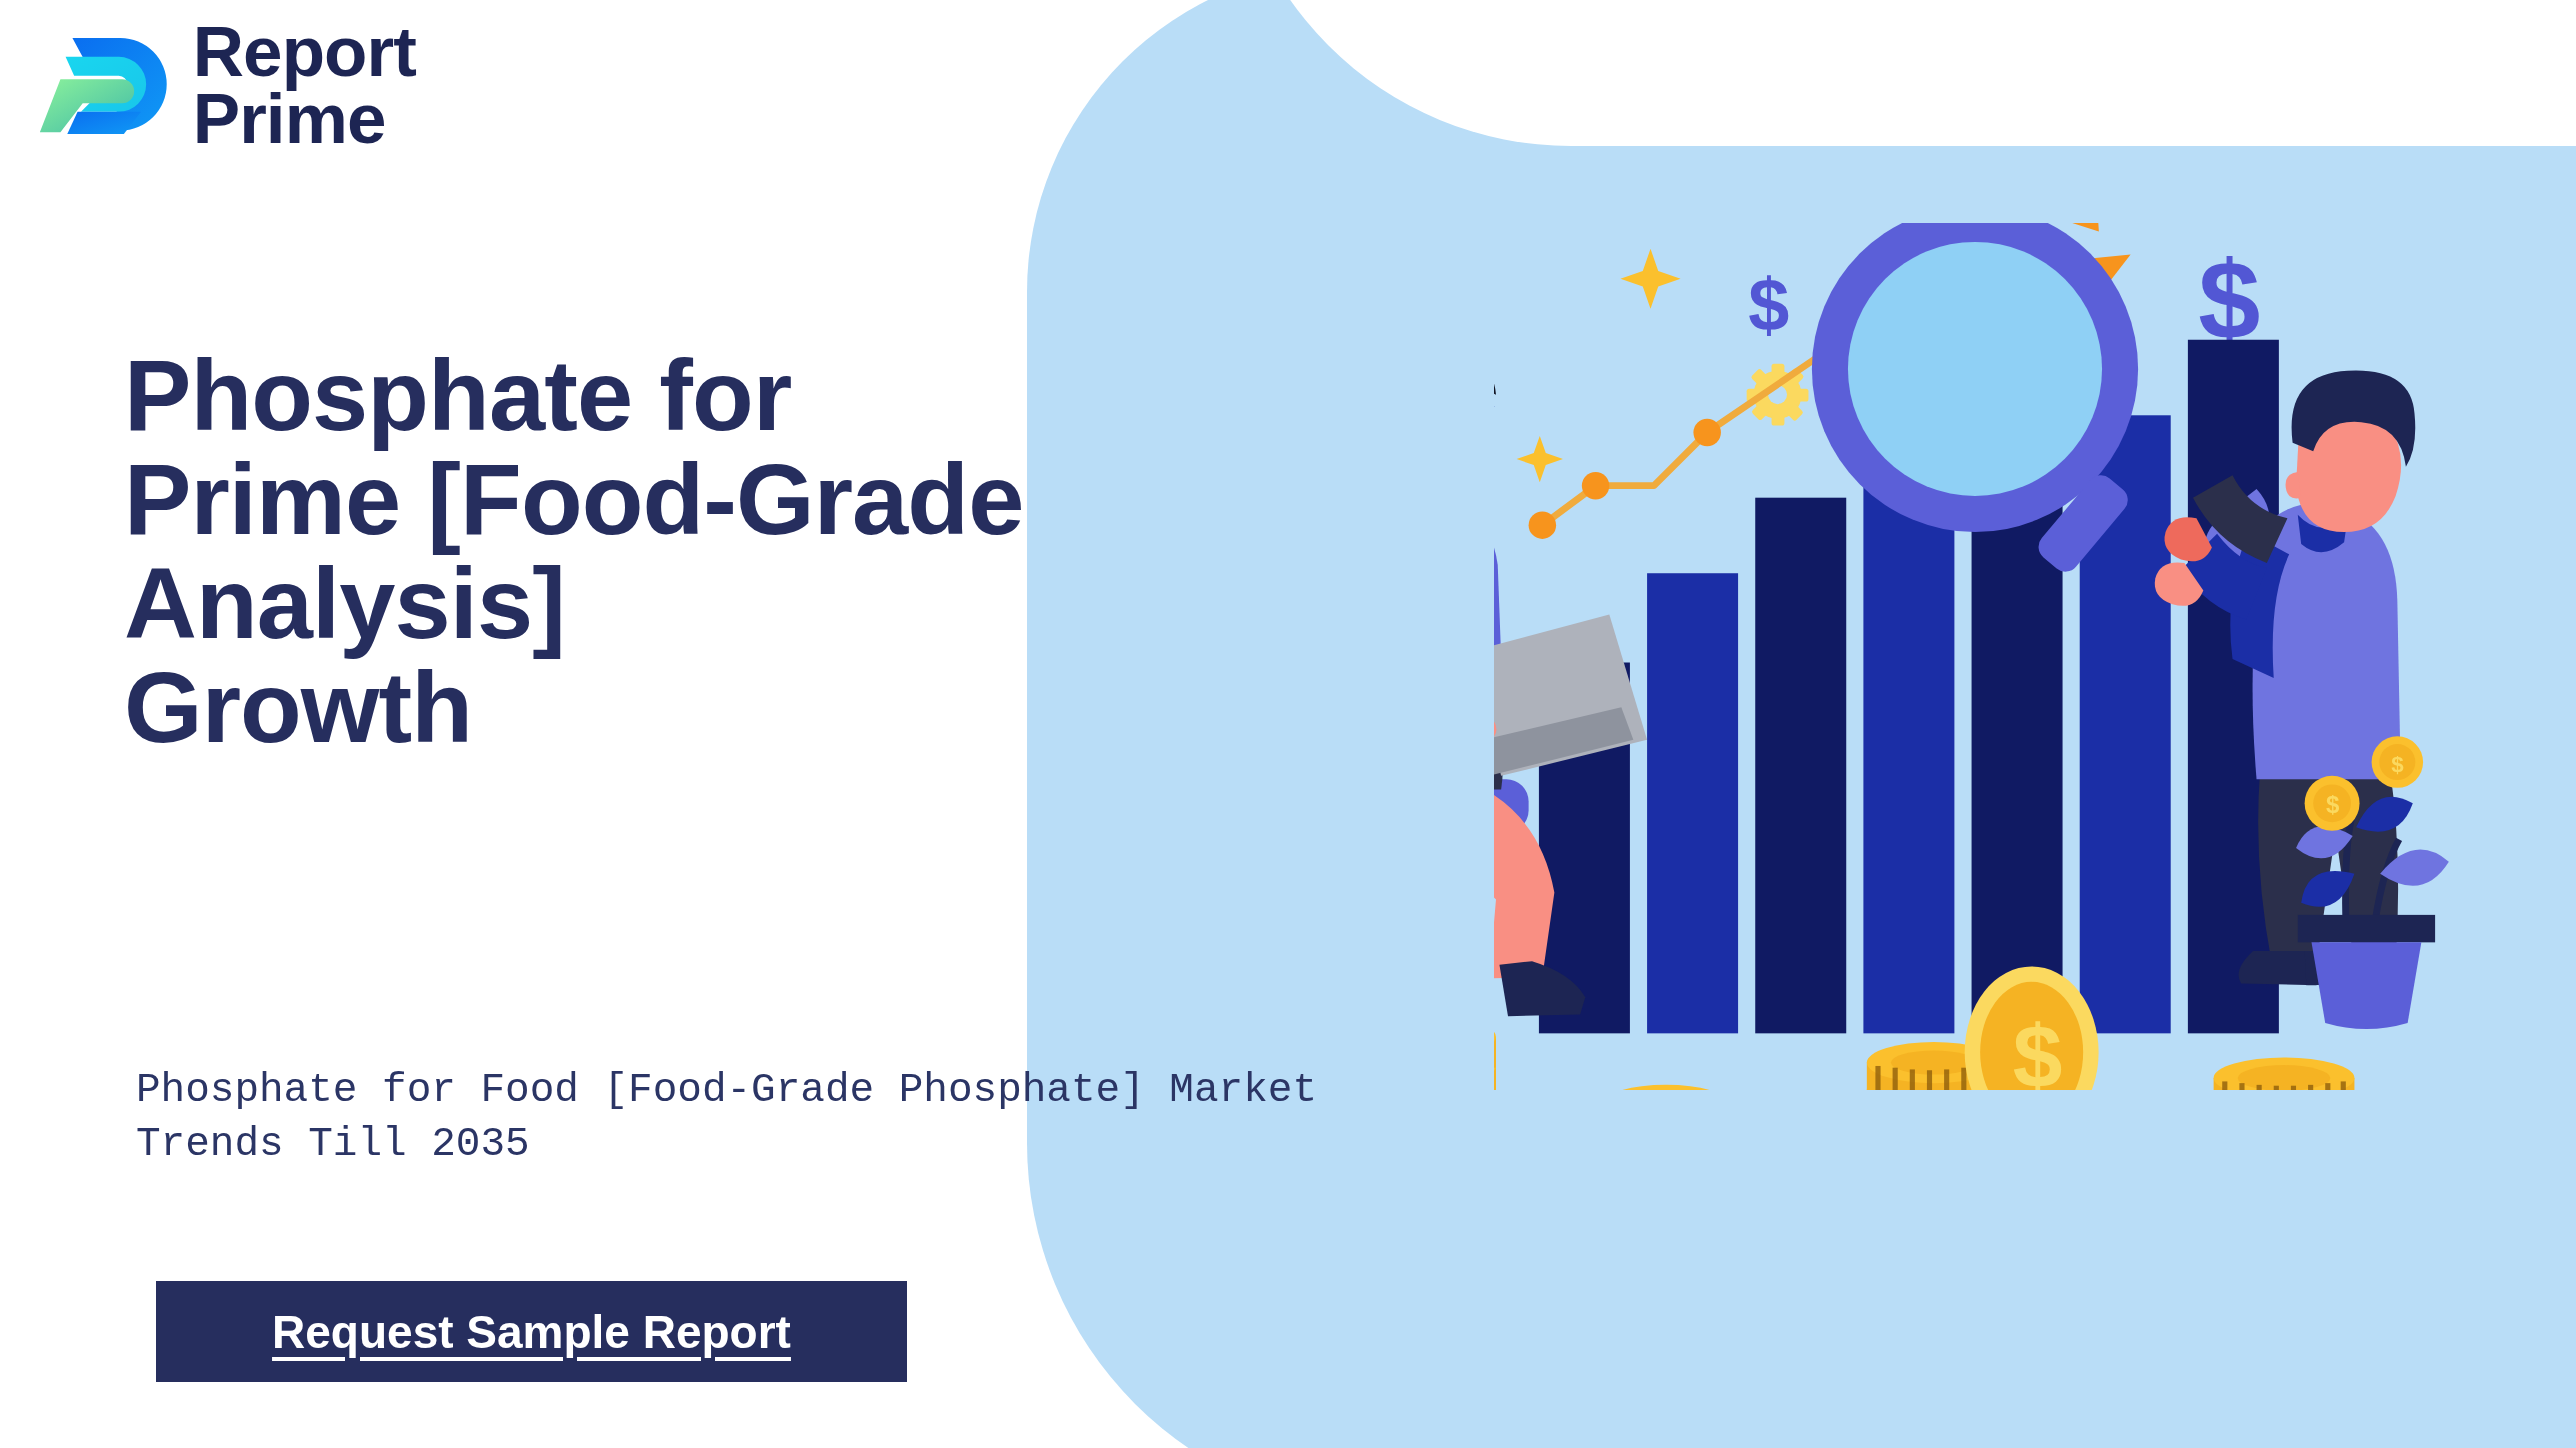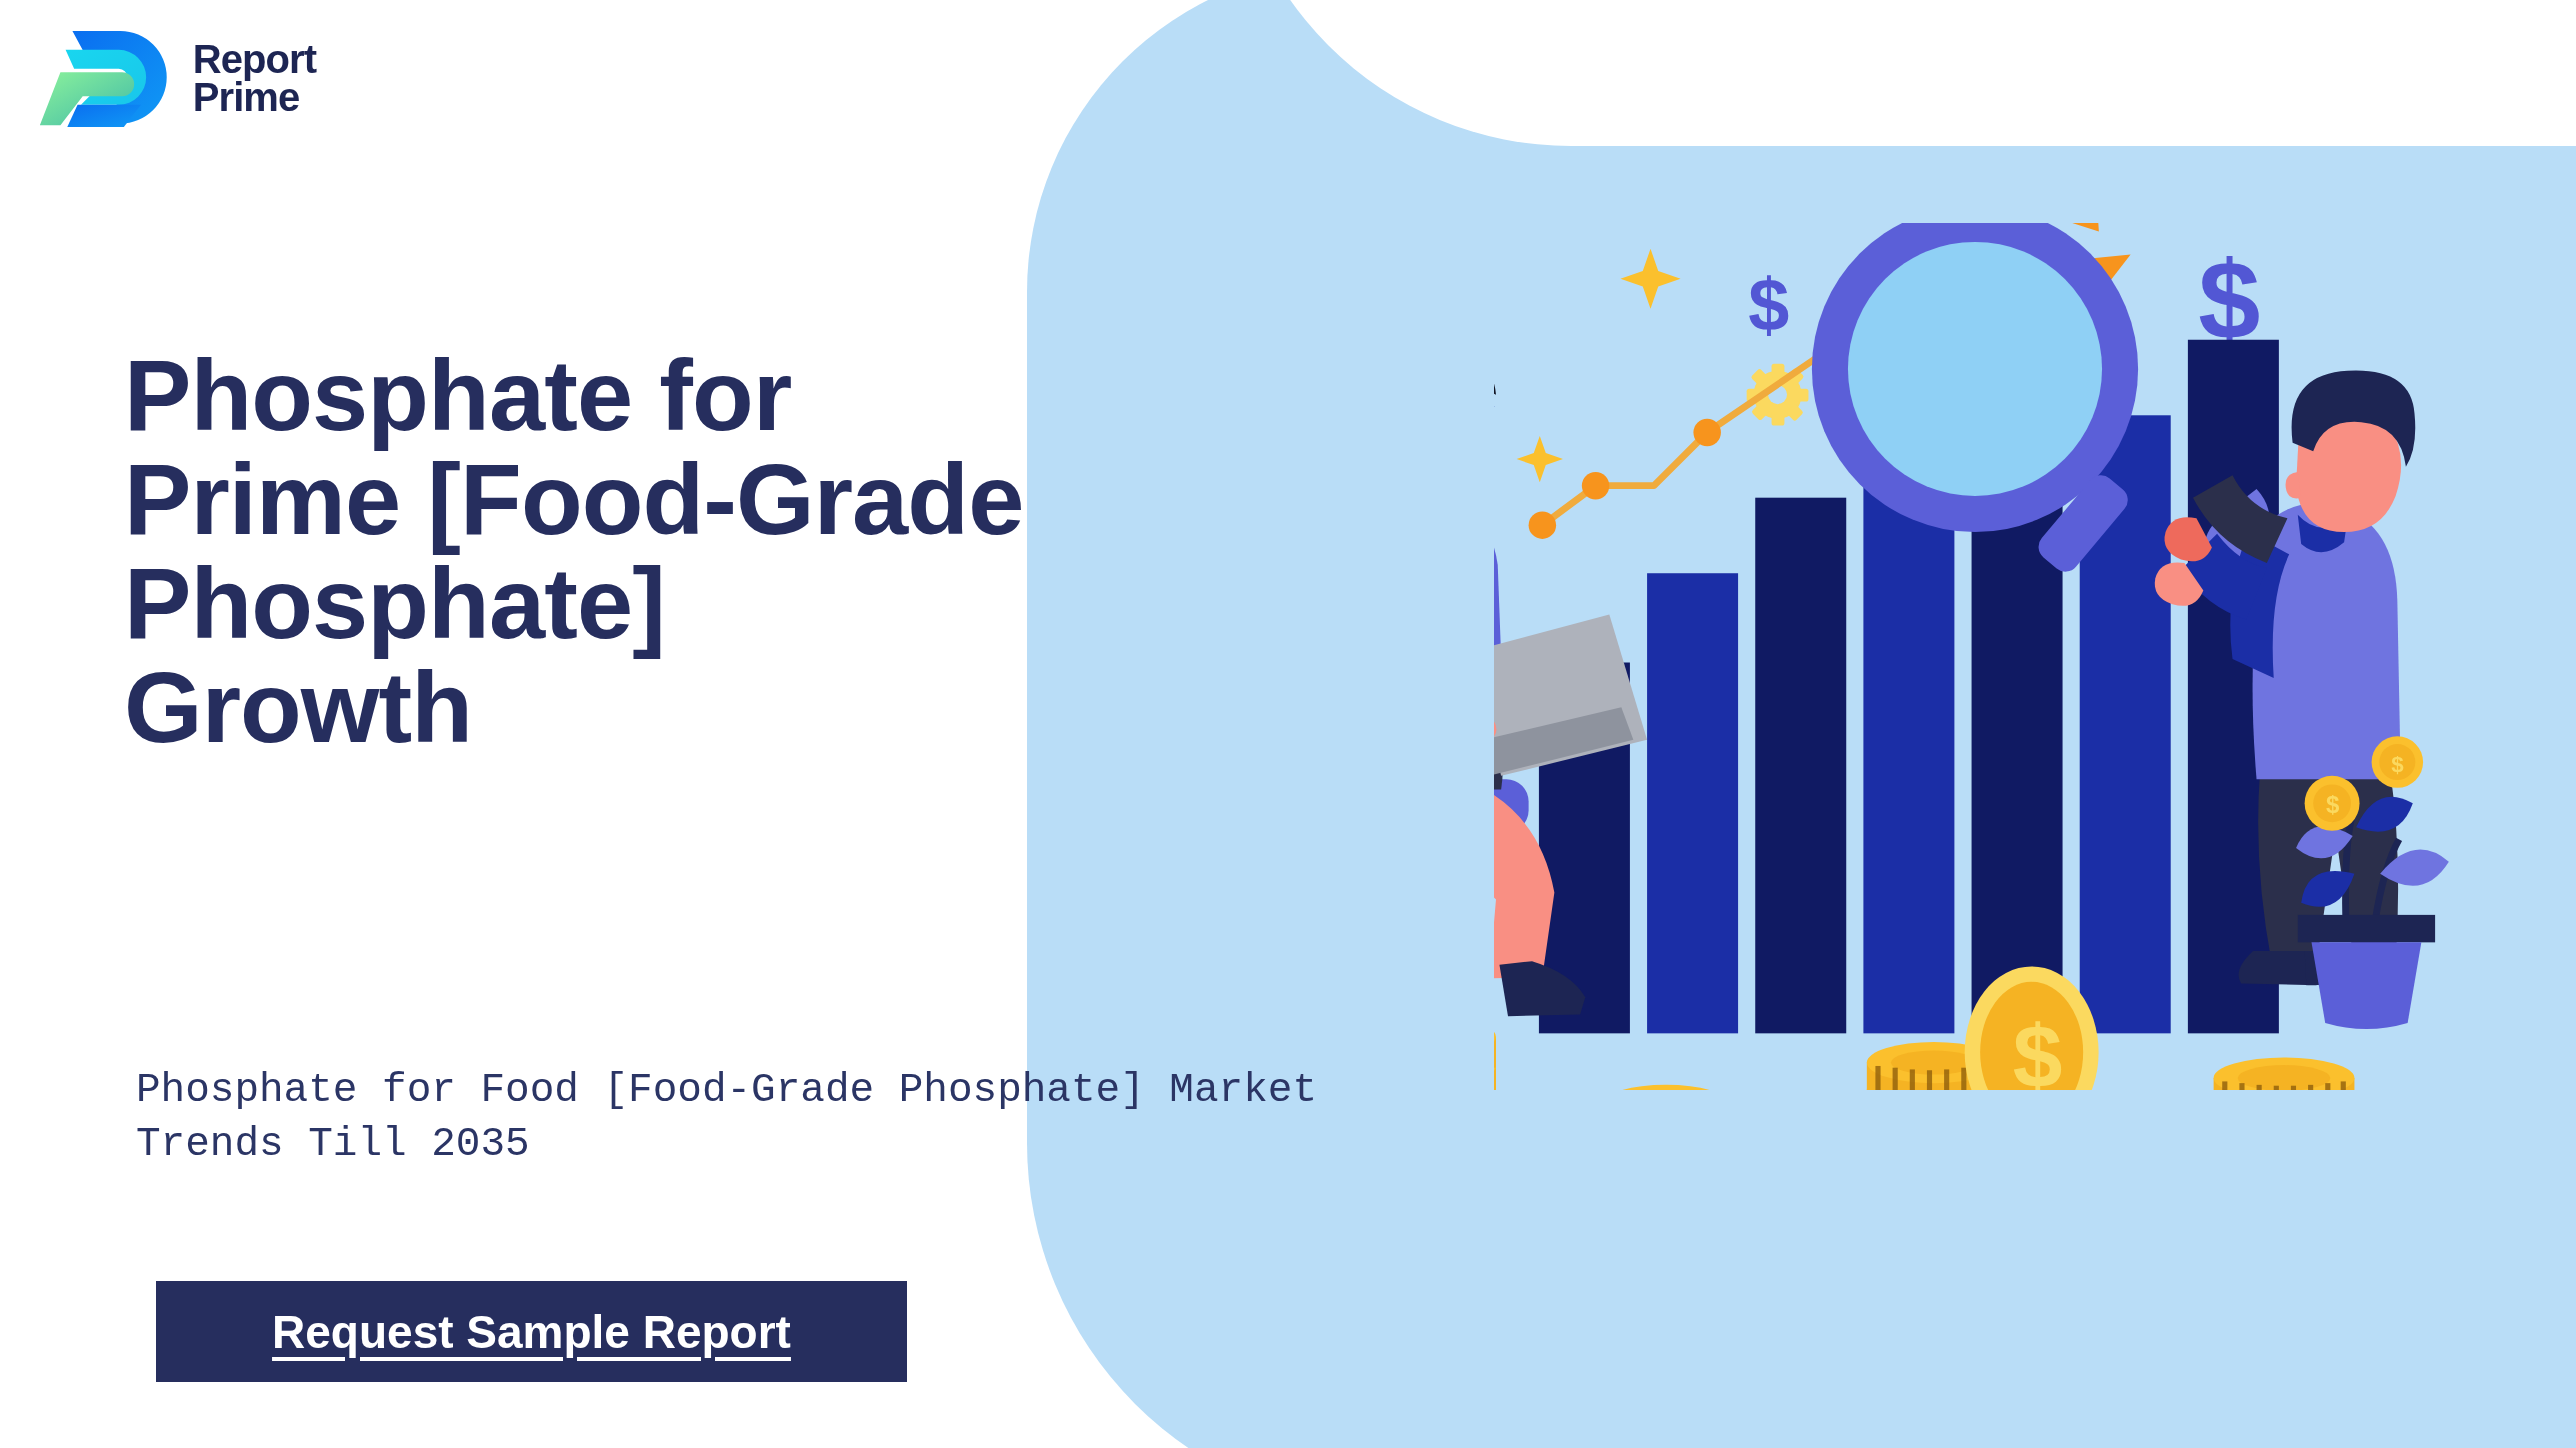--- a/index.html
+++ b/index.html
@@ -28,21 +28,21 @@
     background:#ffffff;
     border-radius:0 0 0 343px;
     z-index:1;
   }
 
   
   .logo{position:absolute;left:31px;top:19px;z-index:6;display:flex;align-items:center;gap:13.7px;}
   .logo-mark{width:148px;height:120px;display:block;}
   .logo-word{
     color:#1d2553;
-    font-size:40px;
+    font-size:71px;
     font-weight:bold;
     line-height:0.94;
     letter-spacing:-0.9px;
     white-space:pre-line;
   }
 
   
   .headline{
     position:absolute;
     left:124px; top:275px;
@@ -130,21 +130,21 @@
         <path d="M54 100 H128 l-20 26 H42 Z" fill="url(#gA)"></path>
       </svg>
     </span>
     <span class="logo-word">Report
 Prime</span>
   </div>
 
   <h1 class="headline">
     <span>Phosphate for</span>
     <span>Prime [Food-Grade</span>
-    <span>Phosphate]</span>
+    <span>Analysis]</span>
     <span>Growth</span>
   </h1>
 
   <p class="subtitle">
     <span>Phosphate for Food [Food-Grade Phosphate] Market</span>
     <span>Trends Till 2035</span>
   </p>
 
   <button class="cta">
     <span class="cta-label">Request Sample Report</span>

